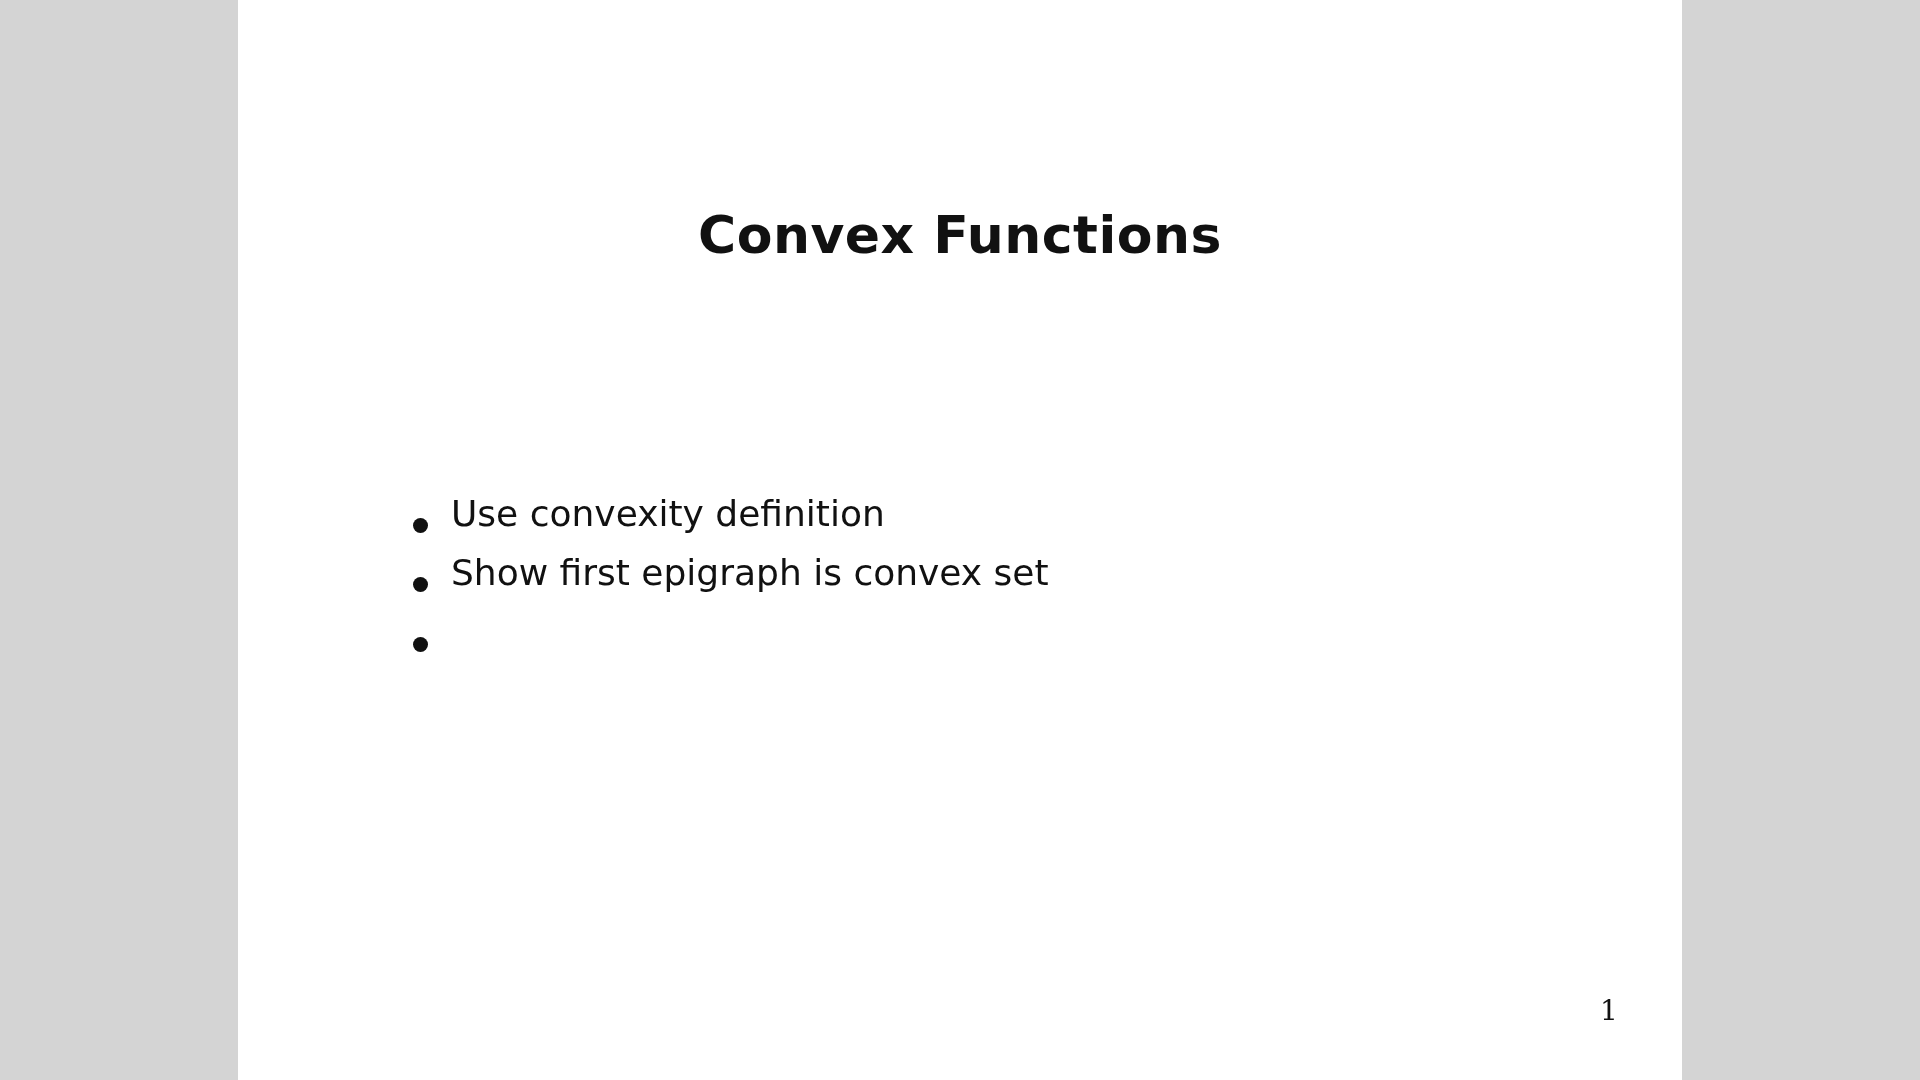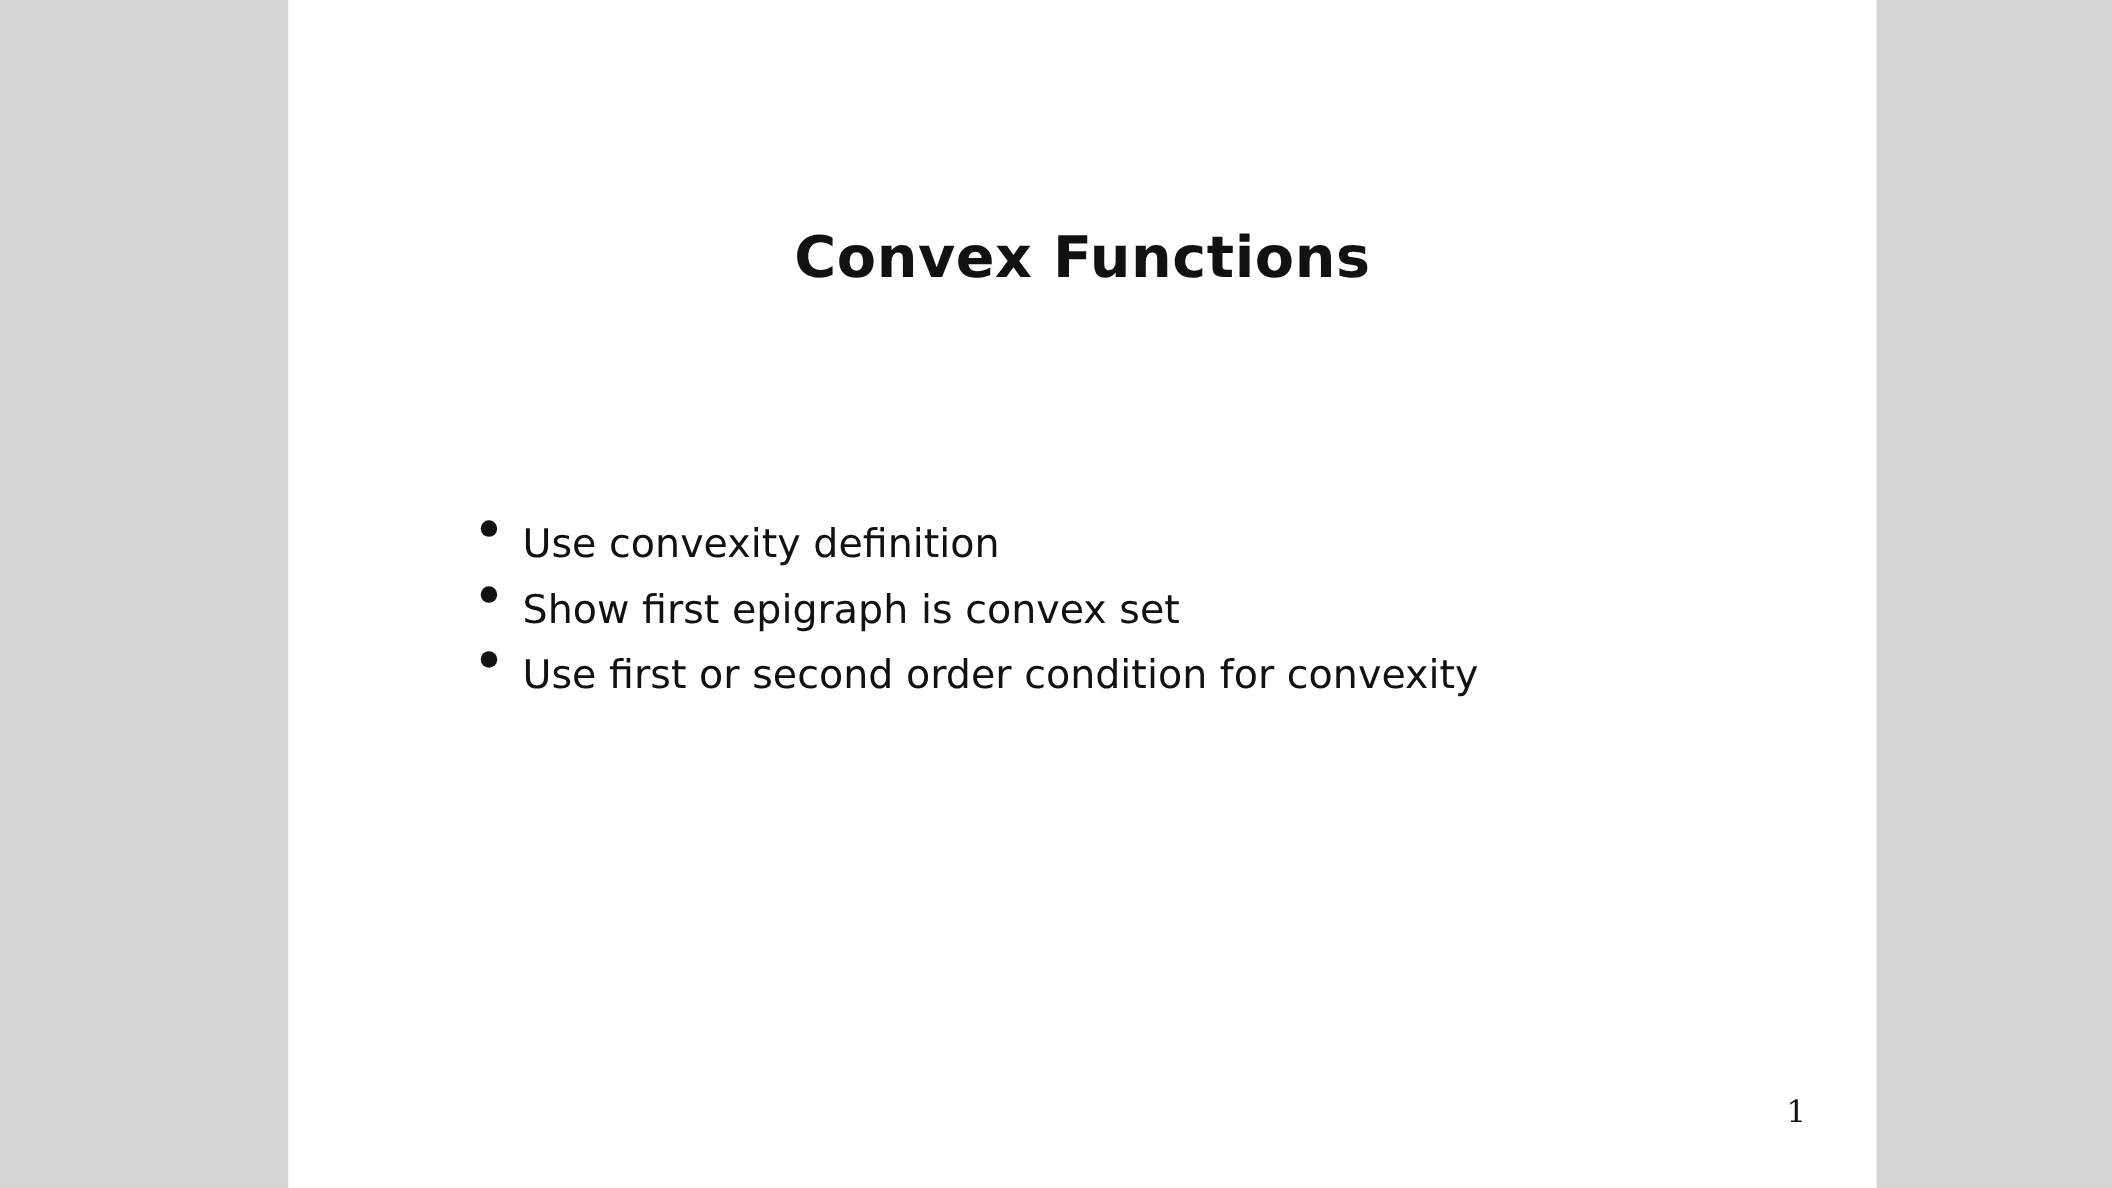--- a/index.html
+++ b/index.html
@@ -1,39 +1,38 @@
 <!DOCTYPE html>
 <html><head>
 <meta charset="utf-8">
 <style>
   html, body { margin:0; padding:0; }
   body { width:1920px; height:1080px; background:#d4d4d4; position:relative; overflow:hidden;
          font-family:"DejaVu Sans", sans-serif; color:#111; }
-  .page { position:absolute; left:238px; top:0; width:1444px; height:1080px; background:#ffffff;margin-left:24px; }
+  .page { position:absolute; left:238px; top:0; width:1444px; height:1080px; background:#ffffff; }
   .title { position:absolute; left:0; width:100%; top:205px; text-align:center;
            font-size:52px; font-weight:bold; letter-spacing:0.5px; }
   .intro { position:absolute; left:134px; top:398px; font-size:36px; }
   .bullets { position:absolute; left:175px; top:474px; margin:0; padding:0; list-style:none; }
-  .bullets li { display:flex; align-items:flex-start; height:59.5px; font-size:36px; }
+  .bullets li { display:flex; align-items:flex-end; height:59.5px; font-size:36px; }
   .dot { width:15px; height:15px; border-radius:50%; background:#111; margin-right:23px; flex:none; position:relative; top:-1px; }
   .pnum { position:absolute; left:1362px; top:994px; font-size:28px; font-family:"DejaVu Serif", serif; }
 </style>
 </head>
 <body>
 
 <div class="page">
   <div class="title">Convex Functions</div>
   <ul class="bullets">
     <li>
         <span class="dot"></span>
         <span>Use convexity definition</span>
       </li>
     <li>
         <span class="dot"></span>
         <span>Show first epigraph is convex set</span>
       </li>
     <li>
         <span class="dot"></span>
-        <span>Use first or second order condition for convexity</span>
       </li>
   </ul>
   <div class="pnum">1</div>
 </div>
 
 </body></html>

